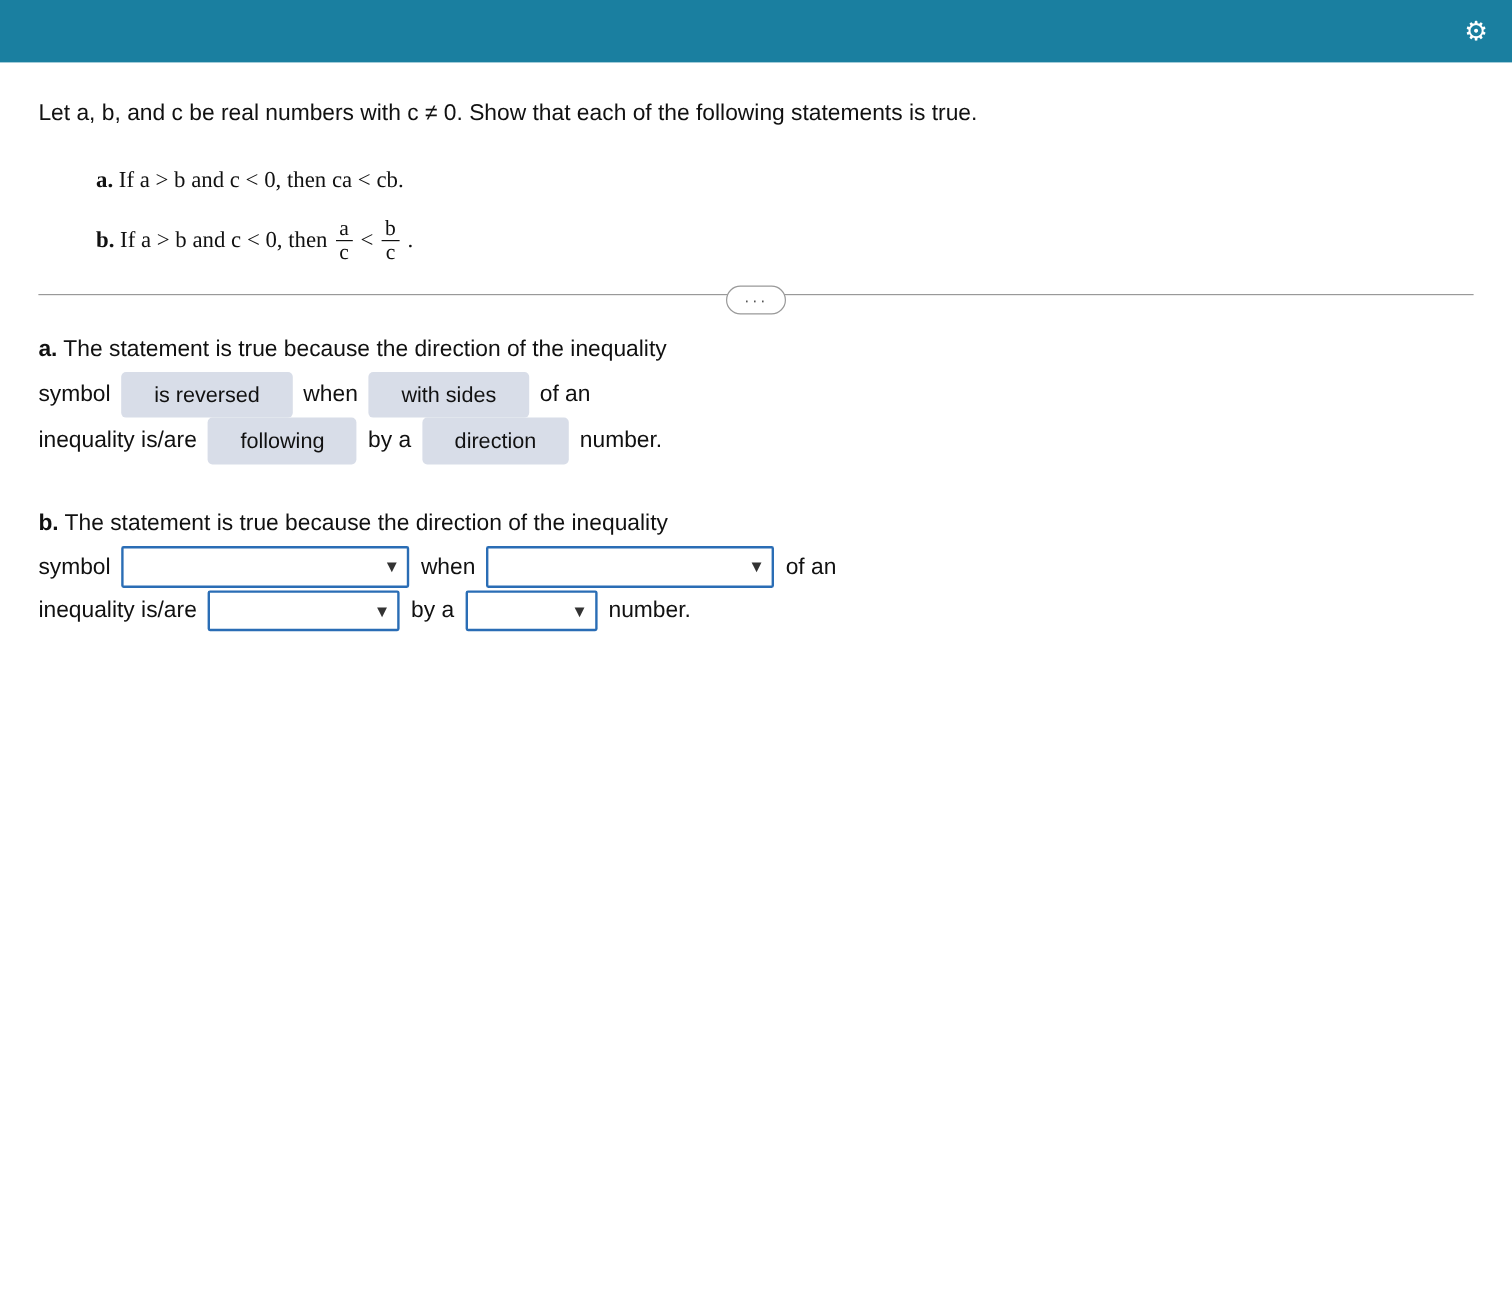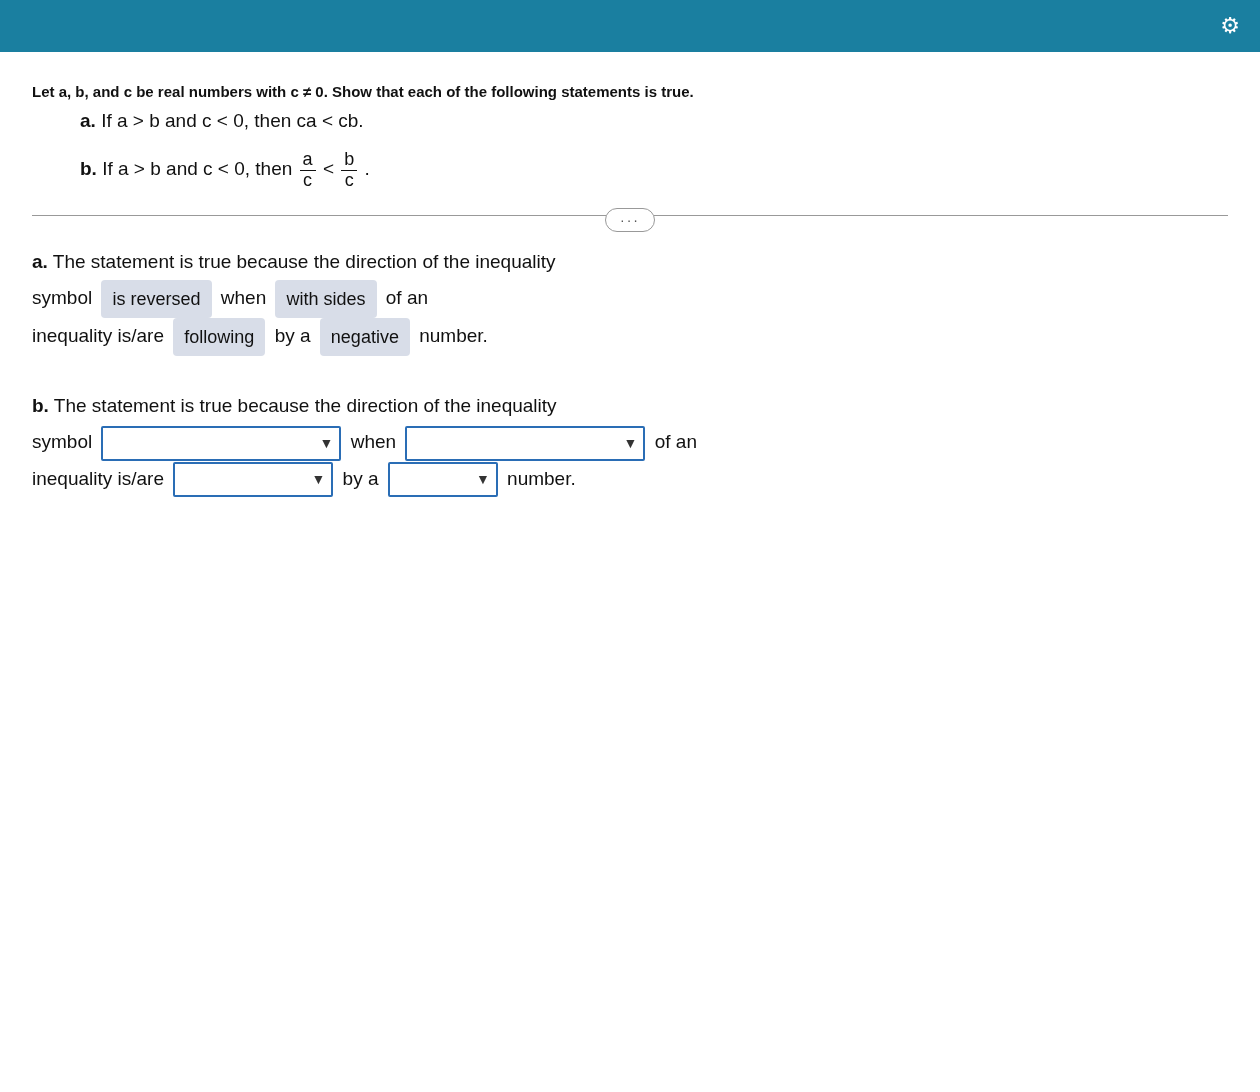--- a/index.html
+++ b/index.html
@@ -25,34 +25,35 @@
       color: #fff;
       font-size: 22px;
     }
 
     .content {
       padding: 28px 32px 40px 32px;
       max-width: 1260px;
     }
 
     .problem-intro {
-      font-size: 15px;
+      font-size: 19px;
       line-height: 1.6;
-      font-weight: bold;
+      margin-bottom: 24px;
     }
 
     .problem-parts {
       margin-left: 48px;
       margin-bottom: 24px;
     }
 
     .part {
       margin-bottom: 12px;
       font-size: 19px;
       line-height: 1.8;
+      font-family: Liberation Serif, serif;
     }
 
     .part-label {
       font-weight: bold;
     }
 
     .fraction-inline {
       display: inline-flex;
       flex-direction: column;
       align-items: center;
@@ -100,21 +101,21 @@
     }
 
     .answer-section .section-label {
       font-weight: bold;
     }
 
     .filled-blank {
       display: inline-block;
       background: #d8dde8;
       border-radius: 4px;
-      padding: 2px 11px;
+      padding: 2px 27px;
       font-size: 18px;
       vertical-align: middle;
       margin: 0 4px;
     }
 
     .dropdown-blank {
       display: inline-flex;
       align-items: center;
       border: 2px solid #2a6db5;
       border-radius: 2px;
@@ -194,21 +195,21 @@
     <br>
     <span>symbol</span>
     <span class="filled-blank">is reversed</span>
     <span>when</span>
     <span class="filled-blank">with sides</span>
     <span>of an</span>
     <br>
     <span>inequality is/are</span>
     <span class="filled-blank">following</span>
     <span>by a</span>
-    <span class="filled-blank">negative</span>
+    <span class="filled-blank">direction</span>
     <span>number.</span>
   </div>
 
   <div class="answer-section">
     <span class="section-label">b.</span>
     <span>The statement is true because the direction of the inequality</span>
     <br>
     <span>symbol</span>
 
     <span class="dropdown-blank wide">

